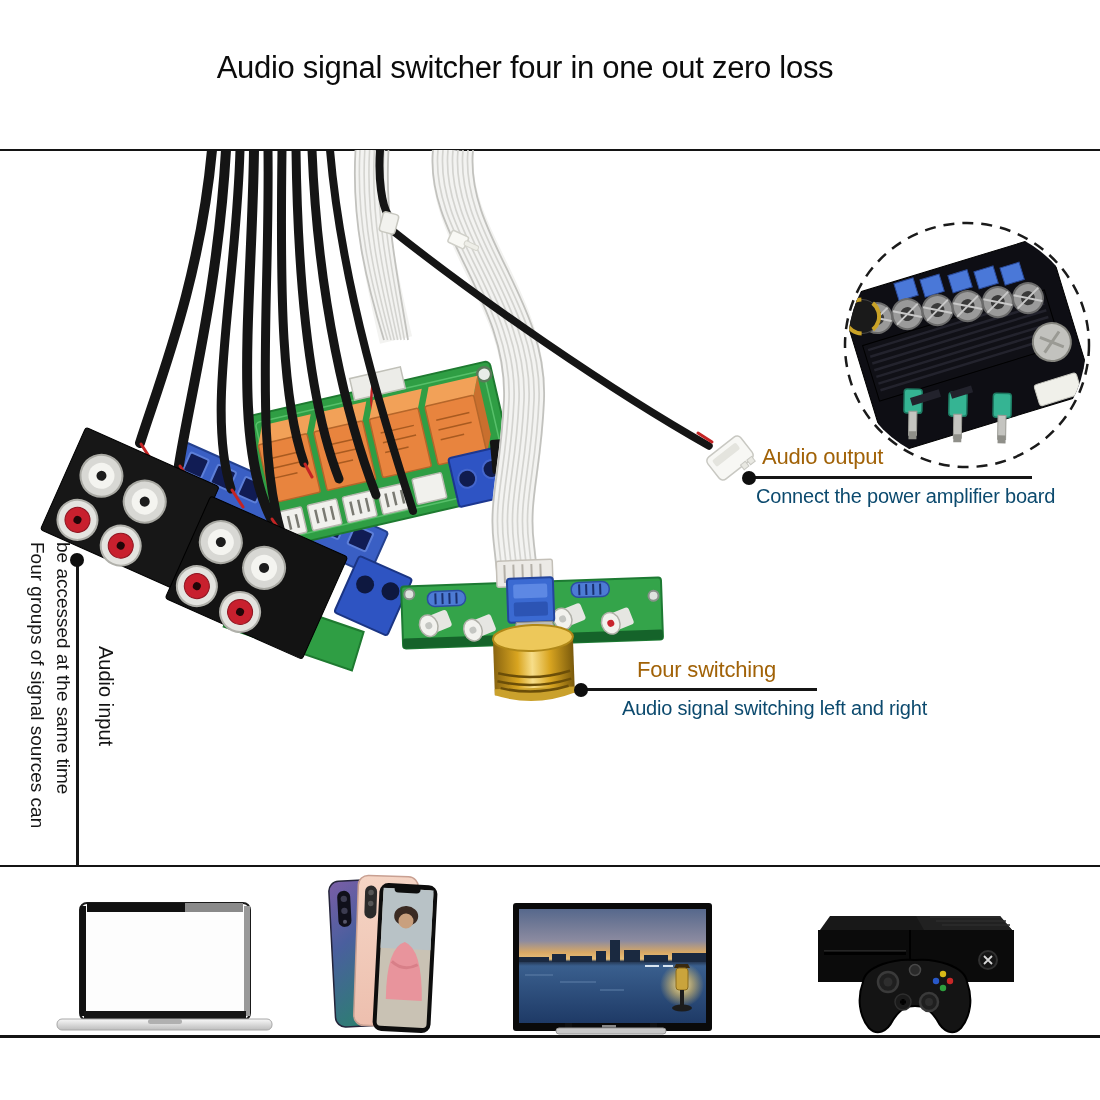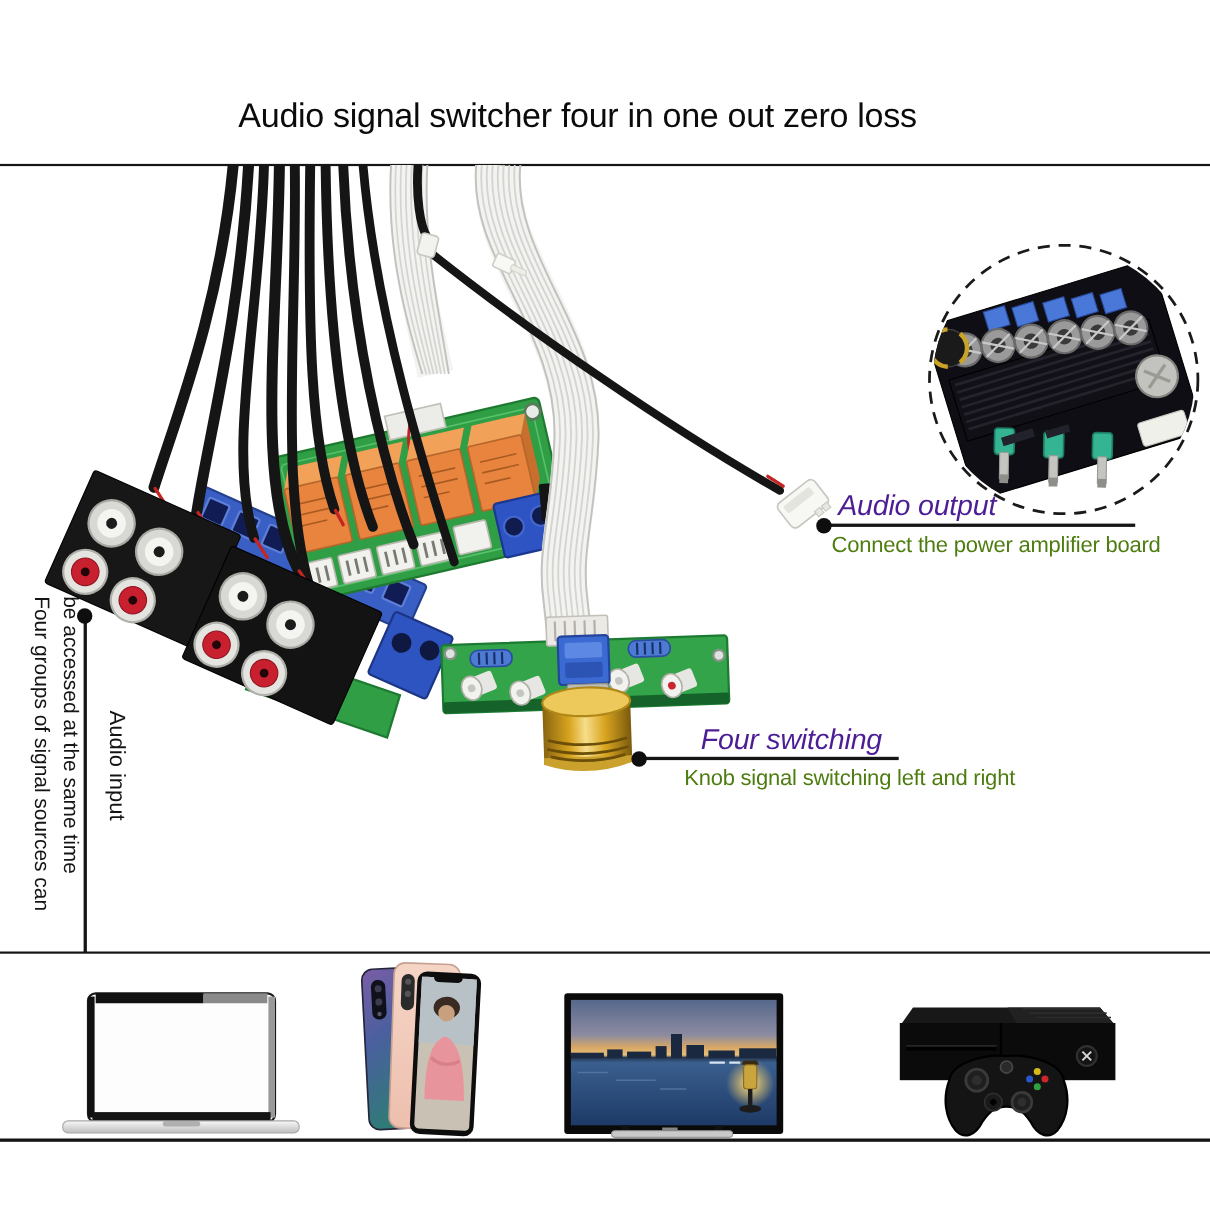--- a/index.html
+++ b/index.html
@@ -1,25 +1,25 @@
 <!DOCTYPE html>
 <html><head>
 <meta charset="utf-8">
 <style>
   html,body{margin:0;padding:0;background:#fff;}
   #stage{position:relative;width:1100px;height:1100px;background:#fff;overflow:hidden;
          font-family:"Liberation Sans",sans-serif;color:#121212;}
   .abs{position:absolute;}
   #page-title{left:25px;top:50px;width:1000px;text-align:center;font-size:31px;
-              letter-spacing:-0.3px;color:#0b0b0b;white-space:nowrap;margin-top:37px;}
+              letter-spacing:-0.3px;color:#0b0b0b;white-space:nowrap;}
   .hline{background:#141414;}
   .co-line{background:#151515;height:3px;}
   .co-dot{width:14px;height:14px;border-radius:50%;background:#0e0e0e;}
-  .co-label{font-size:26px;color:#4c1d95;letter-spacing:-0.2px;white-space:nowrap;font-style:italic;}
-  .co-desc{font-size:20px;color:#4d7c0f;letter-spacing:-0.2px;white-space:nowrap;}
+  .co-label{font-size:22px;color:#a16207;letter-spacing:-0.2px;white-space:nowrap;}
+  .co-desc{font-size:20px;color:#0c4a6e;letter-spacing:-0.2px;white-space:nowrap;}
   .vert{writing-mode:vertical-lr;text-orientation:mixed;}
   #input-desc{left:24px;top:542px;height:332px;font-size:19px;line-height:26px;color:#151515;}
   #input-desc span{display:block;white-space:nowrap;}
   #input-label{left:94px;top:646px;font-size:20px;color:#141414;}
   svg{display:block;}
 </style>
 </head>
 <body>
 
 <div id="stage">
@@ -360,21 +360,21 @@
   </svg>
 
   <div class="abs co-line" style="left:750px;top:476px;width:282px;"></div>
   <div class="abs co-dot" style="left:742px;top:471px;"></div>
   <div class="abs co-label" style="left:762px;top:444px;">Audio output</div>
   <div class="abs co-desc" style="left:756px;top:485px;">Connect the power amplifier board</div>
 
   <div class="abs co-line" style="left:582px;top:688px;width:235px;"></div>
   <div class="abs co-dot" style="left:574px;top:683px;"></div>
   <div class="abs co-label" style="left:637px;top:657px;">Four switching</div>
-  <div class="abs co-desc" style="left:622px;top:697px;">Knob signal switching left and right</div>
+  <div class="abs co-desc" style="left:622px;top:697px;">Audio signal switching left and right</div>
 
   <div class="abs" style="left:76px;top:560px;width:3px;height:306px;background:#151515;"></div>
   <div class="abs co-dot" style="left:70px;top:553px;"></div>
   <div class="abs vert" id="input-label">Audio input</div>
   <div class="abs vert" id="input-desc">
     <span>Four groups of signal sources can</span>
     <span>be accessed at the same time</span>
   </div>
 
   <svg class="abs" style="left:0;top:866px;" width="1100" height="234" viewBox="0 866 1100 234">

